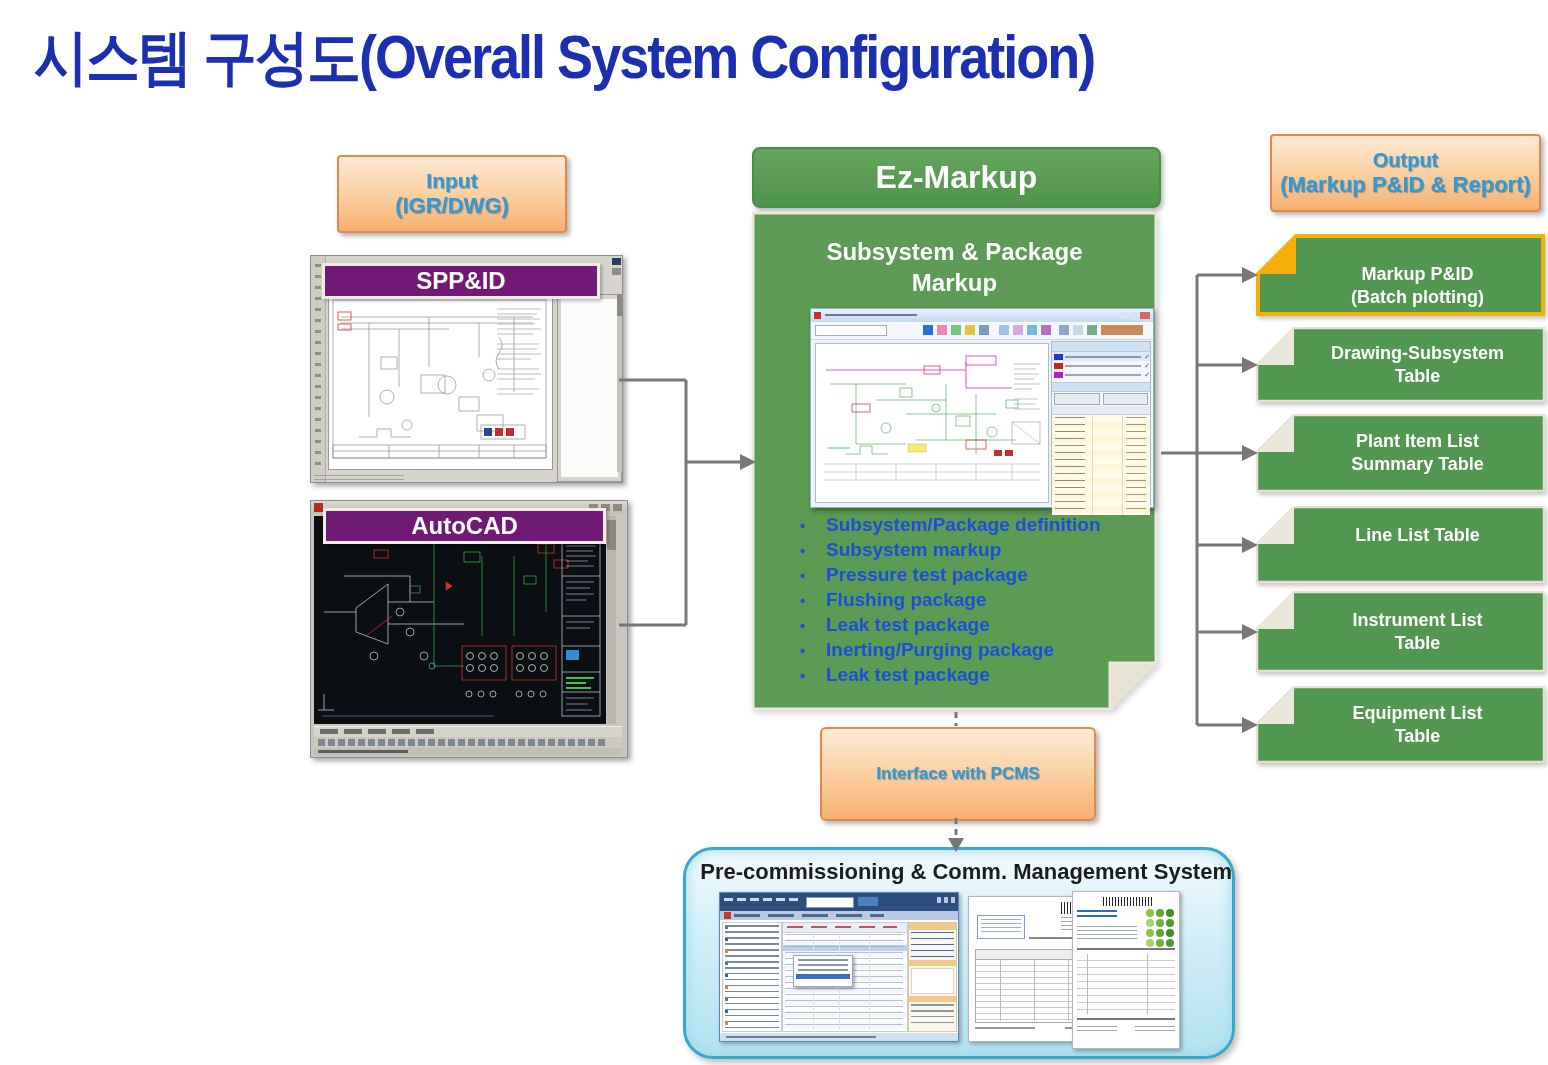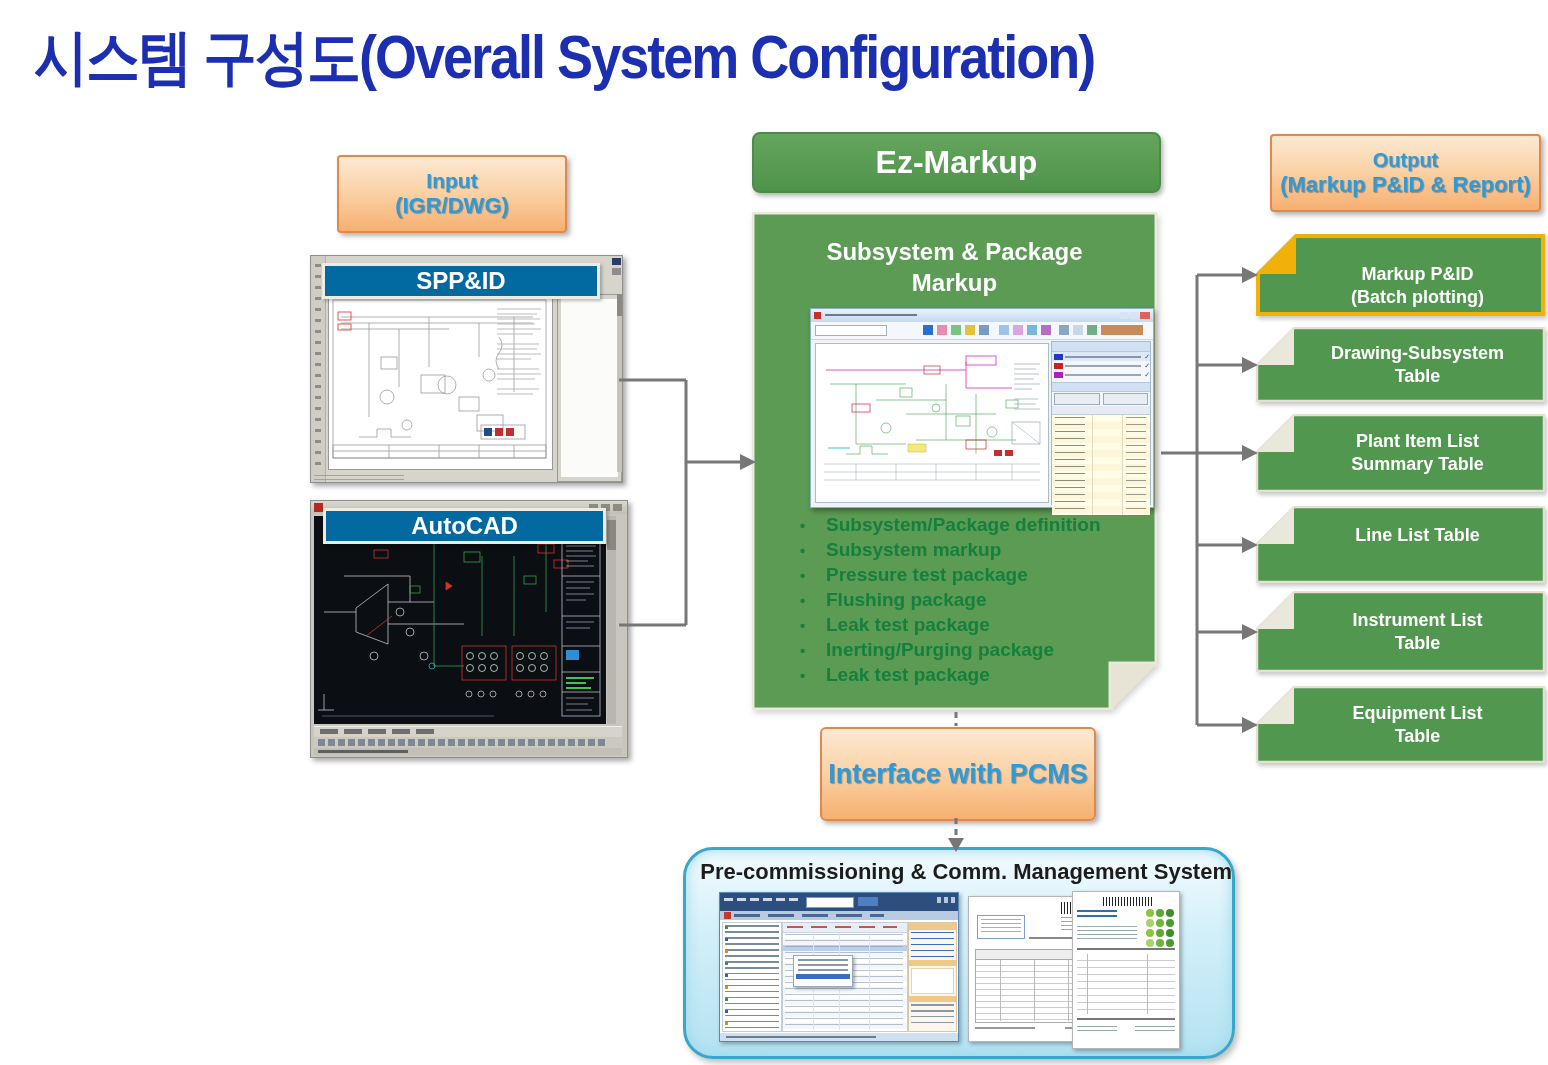--- a/index.html
+++ b/index.html
@@ -13,37 +13,37 @@
   
   .olabel{position:absolute;background:linear-gradient(180deg,#fde9d3 0%,#fbd3a8 45%,#f6b071 100%);
     border:2px solid #e1884b;border-radius:4px;box-shadow:3px 3px 5px rgba(0,0,0,.30);
     display:flex;flex-direction:column;align-items:center;justify-content:center;text-align:center;
     color:#2e9ad8;font-weight:bold;}
   .olabel .l1{font-size:21px;text-shadow:1px 1px 1px rgba(95,95,95,.55);}
   .olabel .l2{font-size:22px;text-shadow:1px 1px 1px rgba(95,95,95,.55);}
   .olabel .l2.gray, .olabel .gray{color:#7a7a7a;font-size:17px;line-height:21px;white-space:pre-line;text-shadow:none;}
 
   
-  .gbanner{position:absolute;background:#0369a1;border:3px solid #eeece1;box-shadow:2px 2px 3px rgba(0,0,0,.25);
+  .gbanner{position:absolute;background:#701a75;border:3px solid #eeece1;box-shadow:2px 2px 3px rgba(0,0,0,.25);
     display:flex;align-items:center;justify-content:center;color:#fff;font-weight:bold;font-size:24px;z-index:4;}
 
   
   .win{position:absolute;border:1px solid #8f8f8f;box-shadow:3px 3px 5px rgba(0,0,0,.35);}
   .tlines-lt{background-image:repeating-linear-gradient(180deg,rgba(150,150,150,.8) 0 1px,transparent 1px 4px);}
 
   
-  .ez-header{position:absolute;left:752px;top:132px;width:405px;height:57px;border-radius:8px;
+  .ez-header{position:absolute;left:752px;top:147px;width:405px;height:57px;border-radius:8px;
     background:linear-gradient(180deg,#65a55d,#4f934b);border:2px solid #4c8c48;box-shadow:2px 3px 5px rgba(0,0,0,.3);
     display:flex;align-items:center;justify-content:center;color:#fff;font-weight:bold;font-size:32px;}
   .ez-panel{position:absolute;left:752px;top:212px;width:405px;height:498px;}
   .ez-panel > svg{position:absolute;left:0;top:0;filter:drop-shadow(2px 3px 3px rgba(0,0,0,.18));}
   .ez-title{position:absolute;left:0;top:24px;width:100%;text-align:center;color:#fff;font-weight:bold;
     font-size:24px;line-height:31px;white-space:pre-line;}
   .ez-bullets{position:absolute;left:44px;top:300px;margin:0;padding:0;list-style:none;}
-  .ez-bullets li{color:#15803d;font-weight:bold;font-size:19px;line-height:25px;padding-left:30px;position:relative;}
+  .ez-bullets li{color:#1d4ed8;font-weight:bold;font-size:19px;line-height:25px;padding-left:30px;position:relative;}
   .ez-bullets li::before{content:"\2022";position:absolute;left:4px;font-size:15px;top:1px;}
 
   
   .report-box{position:absolute;left:1256px;width:289px;}
   .report-box svg{position:absolute;left:0;top:0;filter:drop-shadow(2px 3px 2px rgba(0,0,0,.22));}
   .report-box .rlabel{position:absolute;inset:0;padding-left:34px;display:flex;align-items:center;justify-content:center;
     text-align:center;color:#fff;font-weight:bold;font-size:18px;line-height:23px;white-space:pre-line;}
 
   
   .pcms{position:absolute;left:683px;top:847px;width:546px;height:206px;border:3px solid #39a7c9;border-radius:30px;
@@ -365,21 +365,21 @@
 <div class="report-box" style="top:686px;height:77px;">
   <svg width="289" height="77" viewBox="0 0 289 77">
     <polygon points="38,1 288,1 288,76 1,76 1,38" fill="#529750" stroke="#e4e1d3" stroke-width="2.5"></polygon>
     <polygon points="38,1 38,38 1,38" fill="#eae7db"></polygon>
   </svg>
   <div class="rlabel">Equipment List
 Table</div>
 </div>
 
 <div class="olabel" style="left:820px;top:727px;width:272px;height:90px;border-radius:6px;">
-  <div class="l1" style="font-size:27px;">Interface with PCMS</div>
+  <div class="l1" style="font-size:17px;">Interface with PCMS</div>
 </div>
 
 <div class="pcms">
   <div class="pcms-title">Pre-commissioning &amp; Comm. Management System</div>
 
   <div class="abs" style="left:33px;top:42px;width:238px;height:148px;background:#fff;border:1px solid #5b87b8;box-shadow:2px 2px 4px rgba(0,0,0,.3);">
     <div class="abs" style="left:0;top:0;width:100%;height:18px;background:#2d4f80;">
       <div class="abs" style="left:4px;top:5px;width:76px;height:3px;background-image:repeating-linear-gradient(90deg,#cfd9e6 0 9px,transparent 9px 13px);"></div>
       <div class="abs" style="left:86px;top:4px;width:46px;height:9px;background:#fff;border:1px solid #7e9cc0;"></div>
       <div class="abs" style="left:138px;top:4px;width:20px;height:9px;background:#4e7fc0;"></div>

